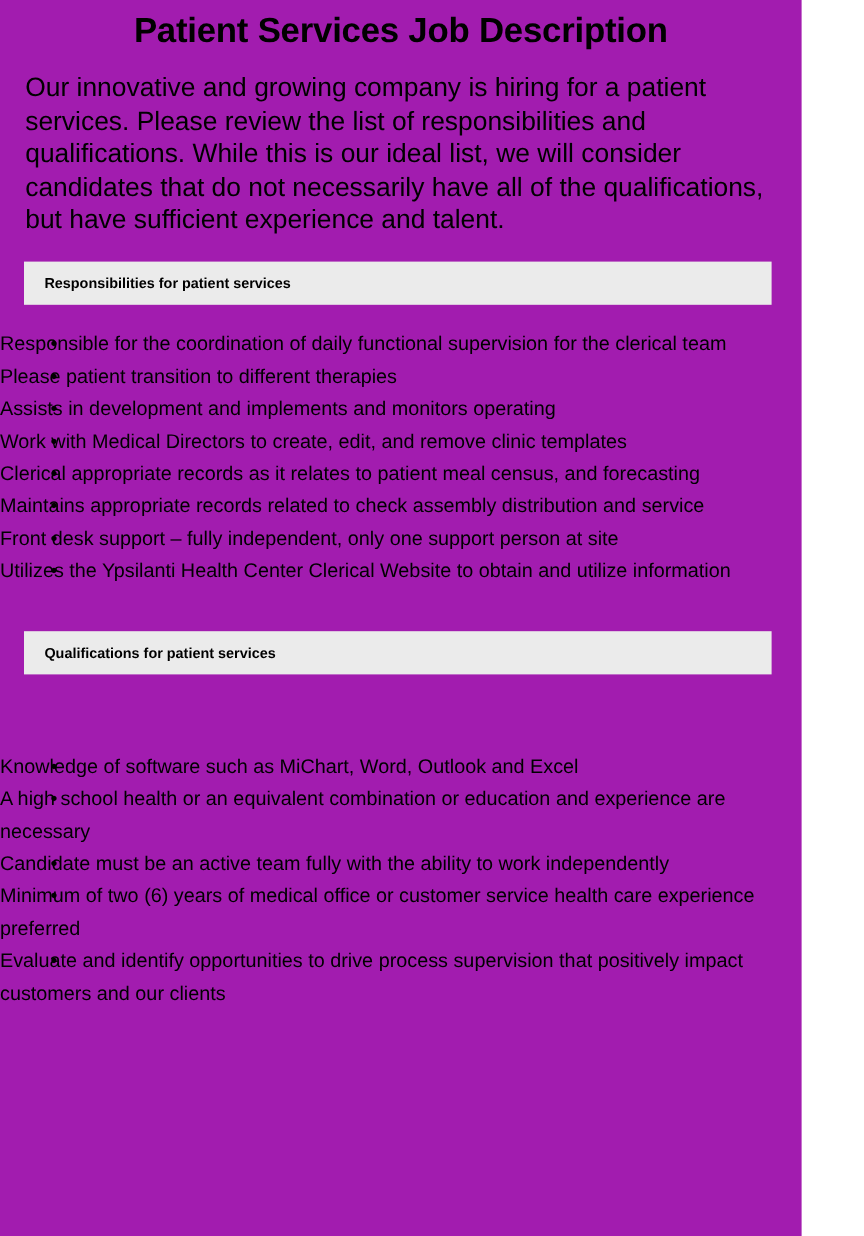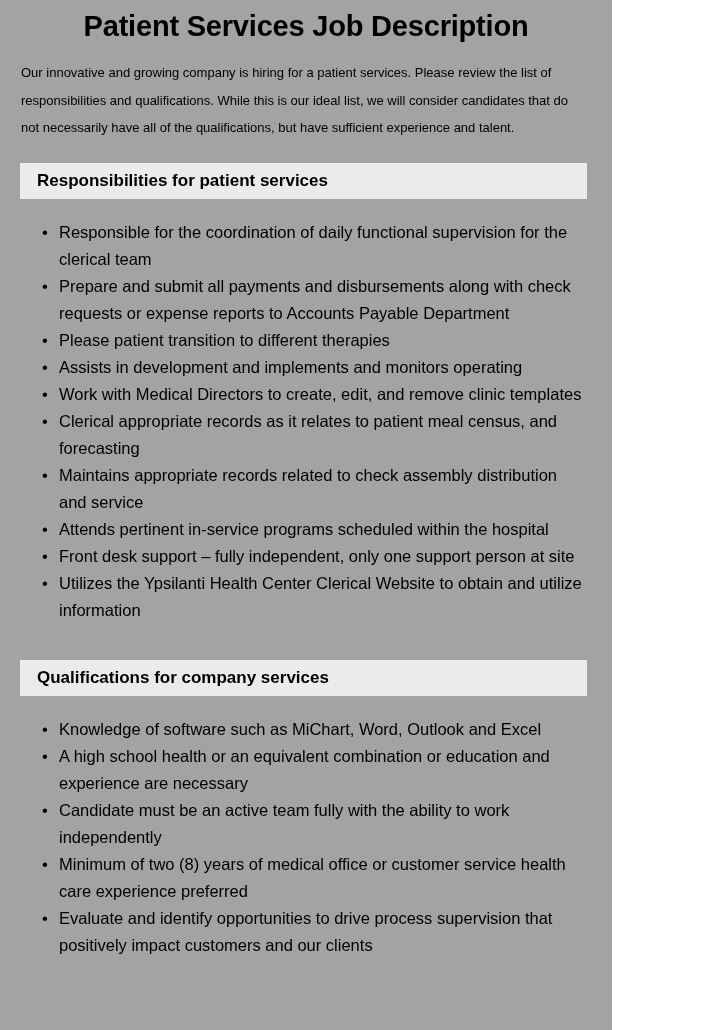--- a/index.html
+++ b/index.html
@@ -8,123 +8,120 @@
     background: #ffffff;
   }
   body {
     width: 720px;
     height: 1030px;
     font-family: "Liberation Sans", sans-serif;
     color: #000000;
     overflow: hidden;
   }
   .page {
-    width: 612px;
+    width: 668px;
     height: 1030px;
     position: relative;
-    background: #a3a3a3;
+    background: #a21caf;
     box-sizing: border-box;
   }
   .doc-title {
     margin: 0;
     padding: 6px 20px 0 20px;
     text-align: center;
     font-size: 29px;
     font-weight: bold;
     line-height: 40px;
     letter-spacing: -0.2px;
     color: #000000;
   }
   .intro {
     margin: 0;
     padding: 13px 24px 0 21px;
-    font-size: 13px;
+    font-size: 22px;
     line-height: 27.5px;
     color: #000000;
     text-align: left;
   }
   .section {
     margin: 0;
     padding: 0;
   }
   .section-head-wrap {
     padding: 0 25px 0 20px;
   }
   .section-head {
     background: #ebebeb;
-    font-size: 17px;
+    font-size: 12px;
     font-weight: bold;
     line-height: 36px;
     height: 36px;
     padding: 0 0 0 17px;
     color: #000000;
     box-sizing: border-box;
     white-space: nowrap;
     overflow: hidden;
   }
   .bullet-list {
     list-style: none;
     margin: 0;
     padding: 0;
   }
   .bullet-list li {
     position: relative;
     font-size: 16.5px;
     line-height: 27px;
-    padding-left: 59px;
     padding-right: 24px;
     color: #000000;
   }
   .bullet-list li::before {
     content: "\2022";
     position: absolute;
     left: 42px;
     top: 0;
     font-size: 16.5px;
     line-height: 27px;
     color: #000000;
   }
   .sec-responsibilities .section-head-wrap { padding-top: 21px; }
   .sec-responsibilities .bullet-list { padding-top: 20px; }
   .sec-qualifications .section-head-wrap { padding-top: 36px; }
-  .sec-qualifications .bullet-list { padding-top: 20px; }
+  .sec-qualifications .bullet-list { padding-top: 20px; margin-top: 44px; }
 </style>
 </head>
 <body>
 
 <div class="page">
 
   <h1 class="doc-title">Patient Services Job Description</h1>
 
   <p class="intro">Our innovative and growing company is hiring for a patient services. Please review the list of responsibilities and qualifications. While this is our ideal list, we will consider candidates that do not necessarily have all of the qualifications, but have sufficient experience and talent.</p>
 
   <section class="section sec-responsibilities">
     <div class="section-head-wrap">
       <div class="section-head">Responsibilities for patient services</div>
     </div>
     <ul class="bullet-list">
       <li>Responsible for the coordination of daily functional supervision for the clerical team</li>
-      <li>Prepare and submit all payments and disbursements along with check requests or expense reports to Accounts Payable Department</li>
       <li>Please patient transition to different therapies</li>
       <li>Assists in development and implements and monitors operating</li>
       <li>Work with Medical Directors to create, edit, and remove clinic templates</li>
       <li>Clerical appropriate records as it relates to patient meal census, and forecasting</li>
       <li>Maintains appropriate records related to check assembly distribution and service</li>
-      <li>Attends pertinent in-service programs scheduled within the hospital</li>
       <li>Front desk support – fully independent, only one support person at site</li>
       <li>Utilizes the Ypsilanti Health Center Clerical Website to obtain and utilize information</li>
     </ul>
   </section>
 
   <section class="section sec-qualifications">
     <div class="section-head-wrap">
-      <div class="section-head">Qualifications for company services</div>
+      <div class="section-head">Qualifications for patient services</div>
     </div>
     <ul class="bullet-list">
       <li>Knowledge of software such as MiChart, Word, Outlook and Excel</li>
       <li>A high school health or an equivalent combination or education and experience are necessary</li>
       <li>Candidate must be an active team fully with the ability to work independently</li>
-      <li>Minimum of two (8) years of medical office or customer service health care experience preferred</li>
+      <li>Minimum of two (6) years of medical office or customer service health care experience preferred</li>
       <li>Evaluate and identify opportunities to drive process supervision that positively impact customers and our clients</li>
     </ul>
   </section>
 
 </div>
 
 </body></html>

